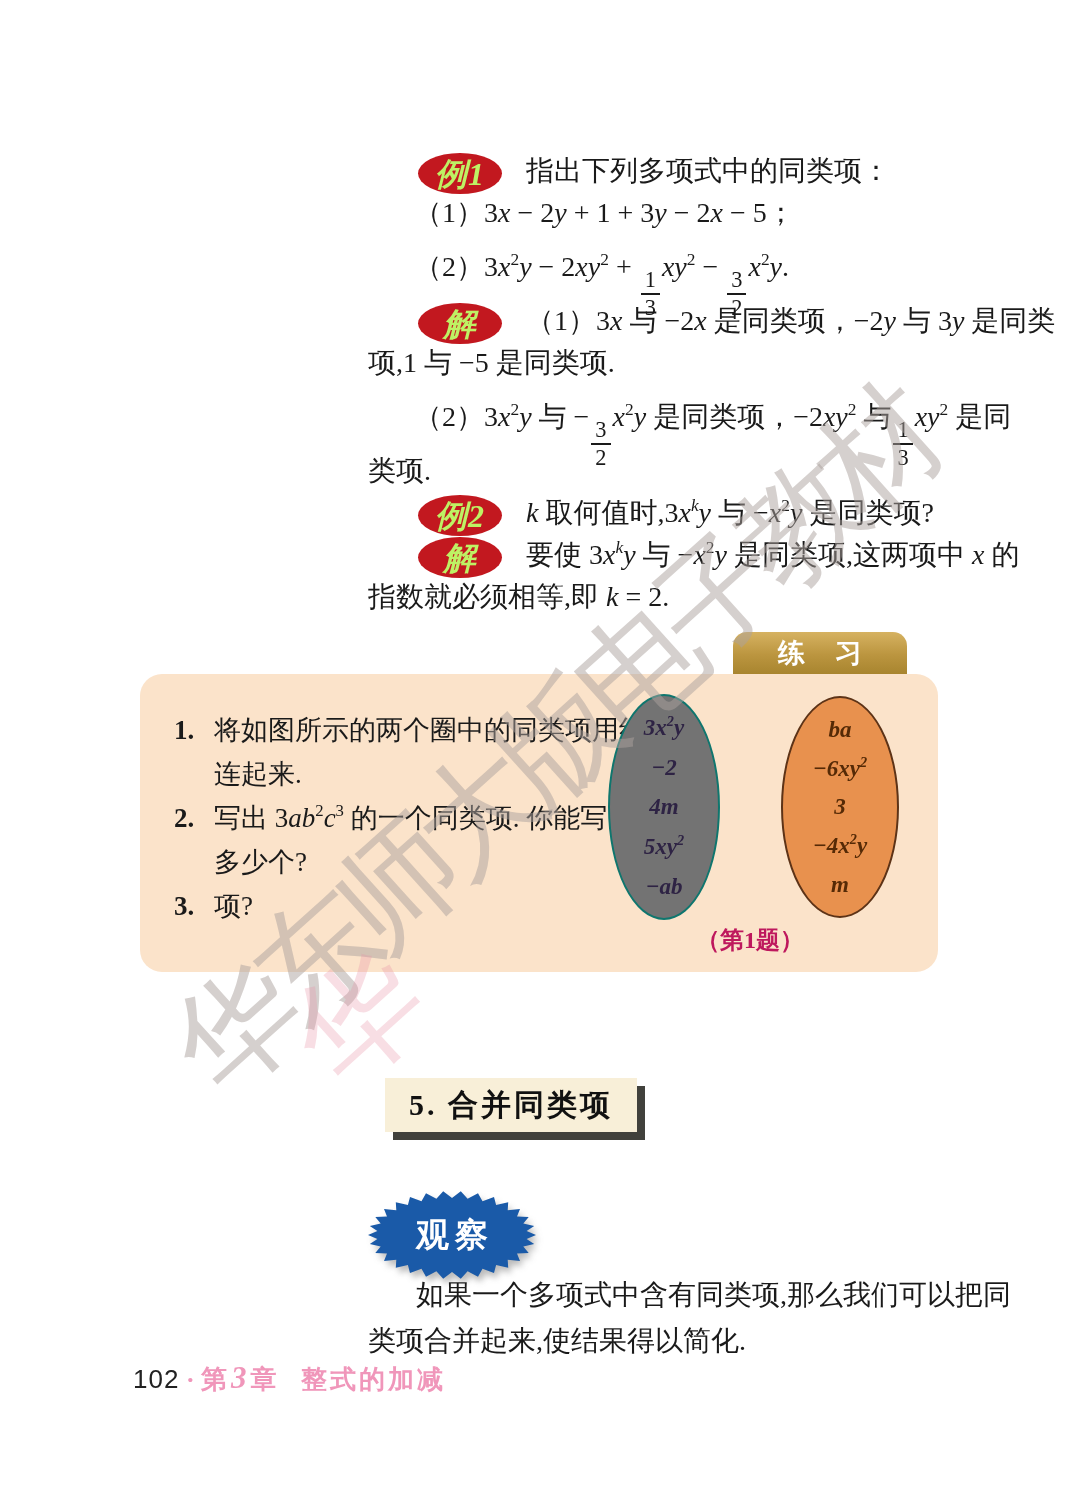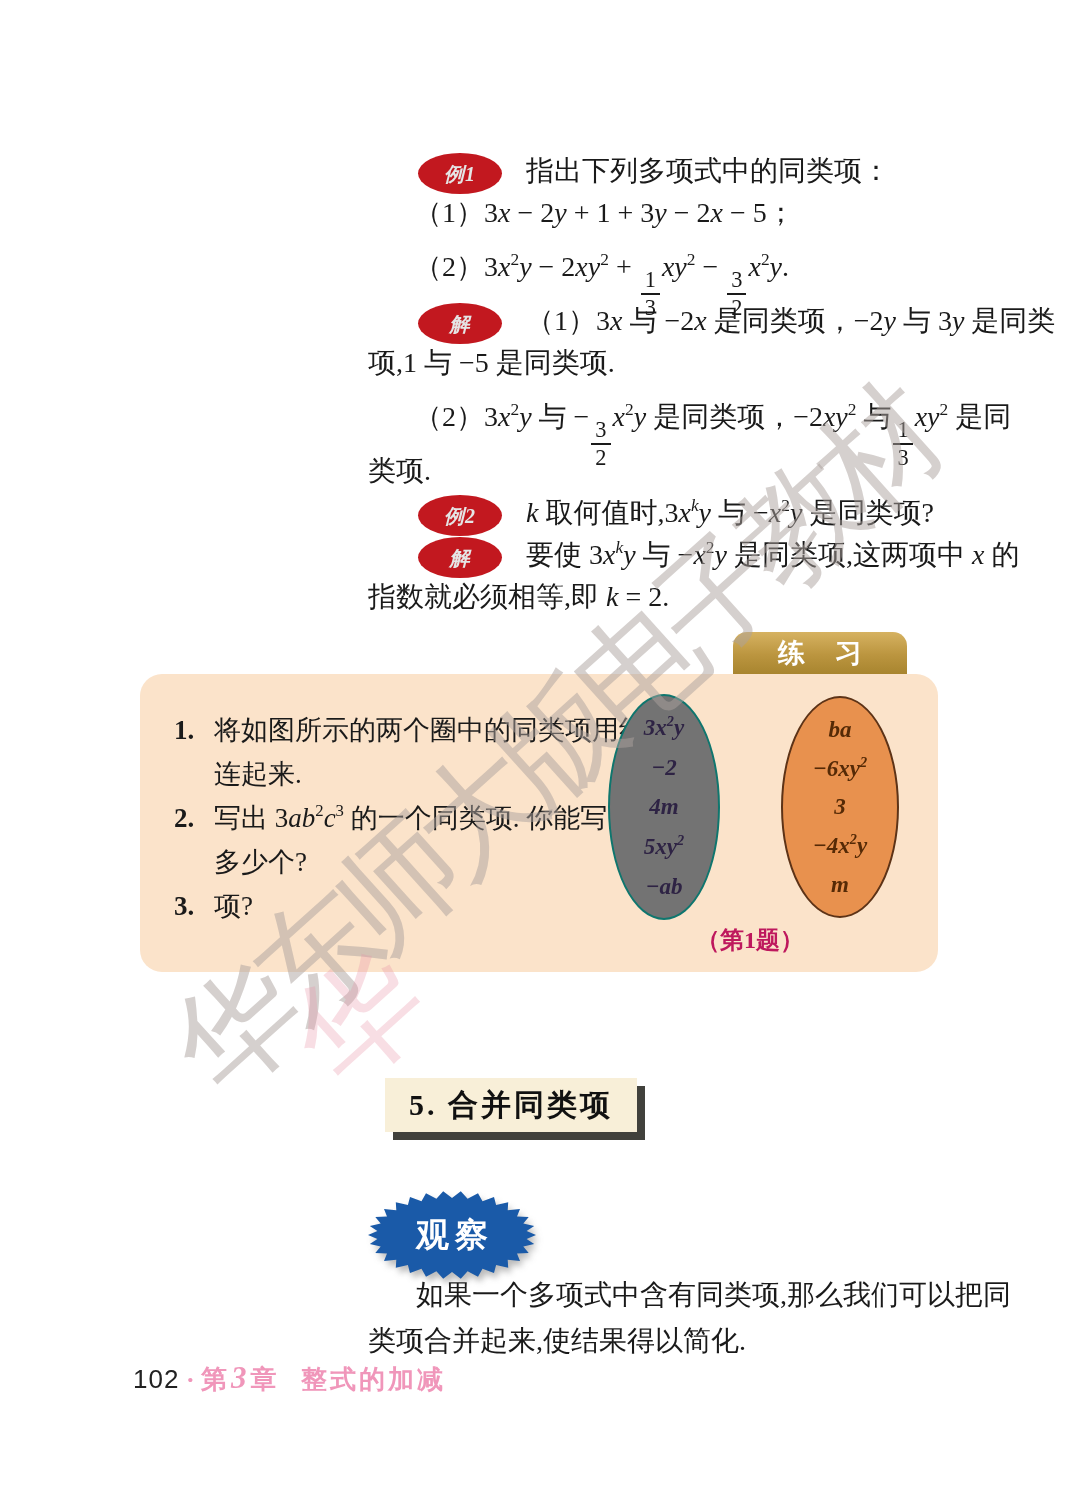--- a/index.html
+++ b/index.html
@@ -13,22 +13,22 @@
   .watermark2{position:absolute;left:360px;top:1020px;transform:translate(-50%,-50%) rotate(-42deg);
              font-size:124px;color:rgba(232,146,166,0.30);z-index:6;pointer-events:none;}
 
   
   .main-text{position:absolute;left:368px;top:150px;width:620px;z-index:2;}
   .tline{height:42px;line-height:42px;font-size:28px;white-space:nowrap;}
   .tline.tall{height:66px;line-height:66px;}
   .tline.ind .mtxt{padding-left:0;}
   .tline.ind{padding-left:46px;}
   .rbadge{display:inline-flex;justify-content:center;align-items:center;
-          width:84px;height:41px;border-radius:50%;background:#c2181f;color:#e5e5e5;
-          font-weight:bold;font-style:italic;font-size:20px;margin:0 24px 0 50px;
+          width:84px;height:41px;border-radius:50%;background:#c2181f;color:#bef264;
+          font-weight:bold;font-style:italic;font-size:32px;margin:0 24px 0 50px;
           vertical-align:middle;letter-spacing:1px;flex:none;}
   i{font-family:"Liberation Serif","DejaVu Serif",serif;font-style:italic;}
   sup{font-size:0.62em;vertical-align:0.65em;line-height:0;}
   .frac{display:inline-flex;flex-direction:column;align-items:center;vertical-align:-0.5em;
         font-size:0.8em;line-height:1.05;margin:0 2px;}
   .frac .num{padding:0 4px 1px;border-bottom:2px solid #1a1a1a;}
   .frac .den{padding-top:1px;}
 
   
   .practice-box{position:absolute;left:140px;top:674px;width:798px;height:298px;

